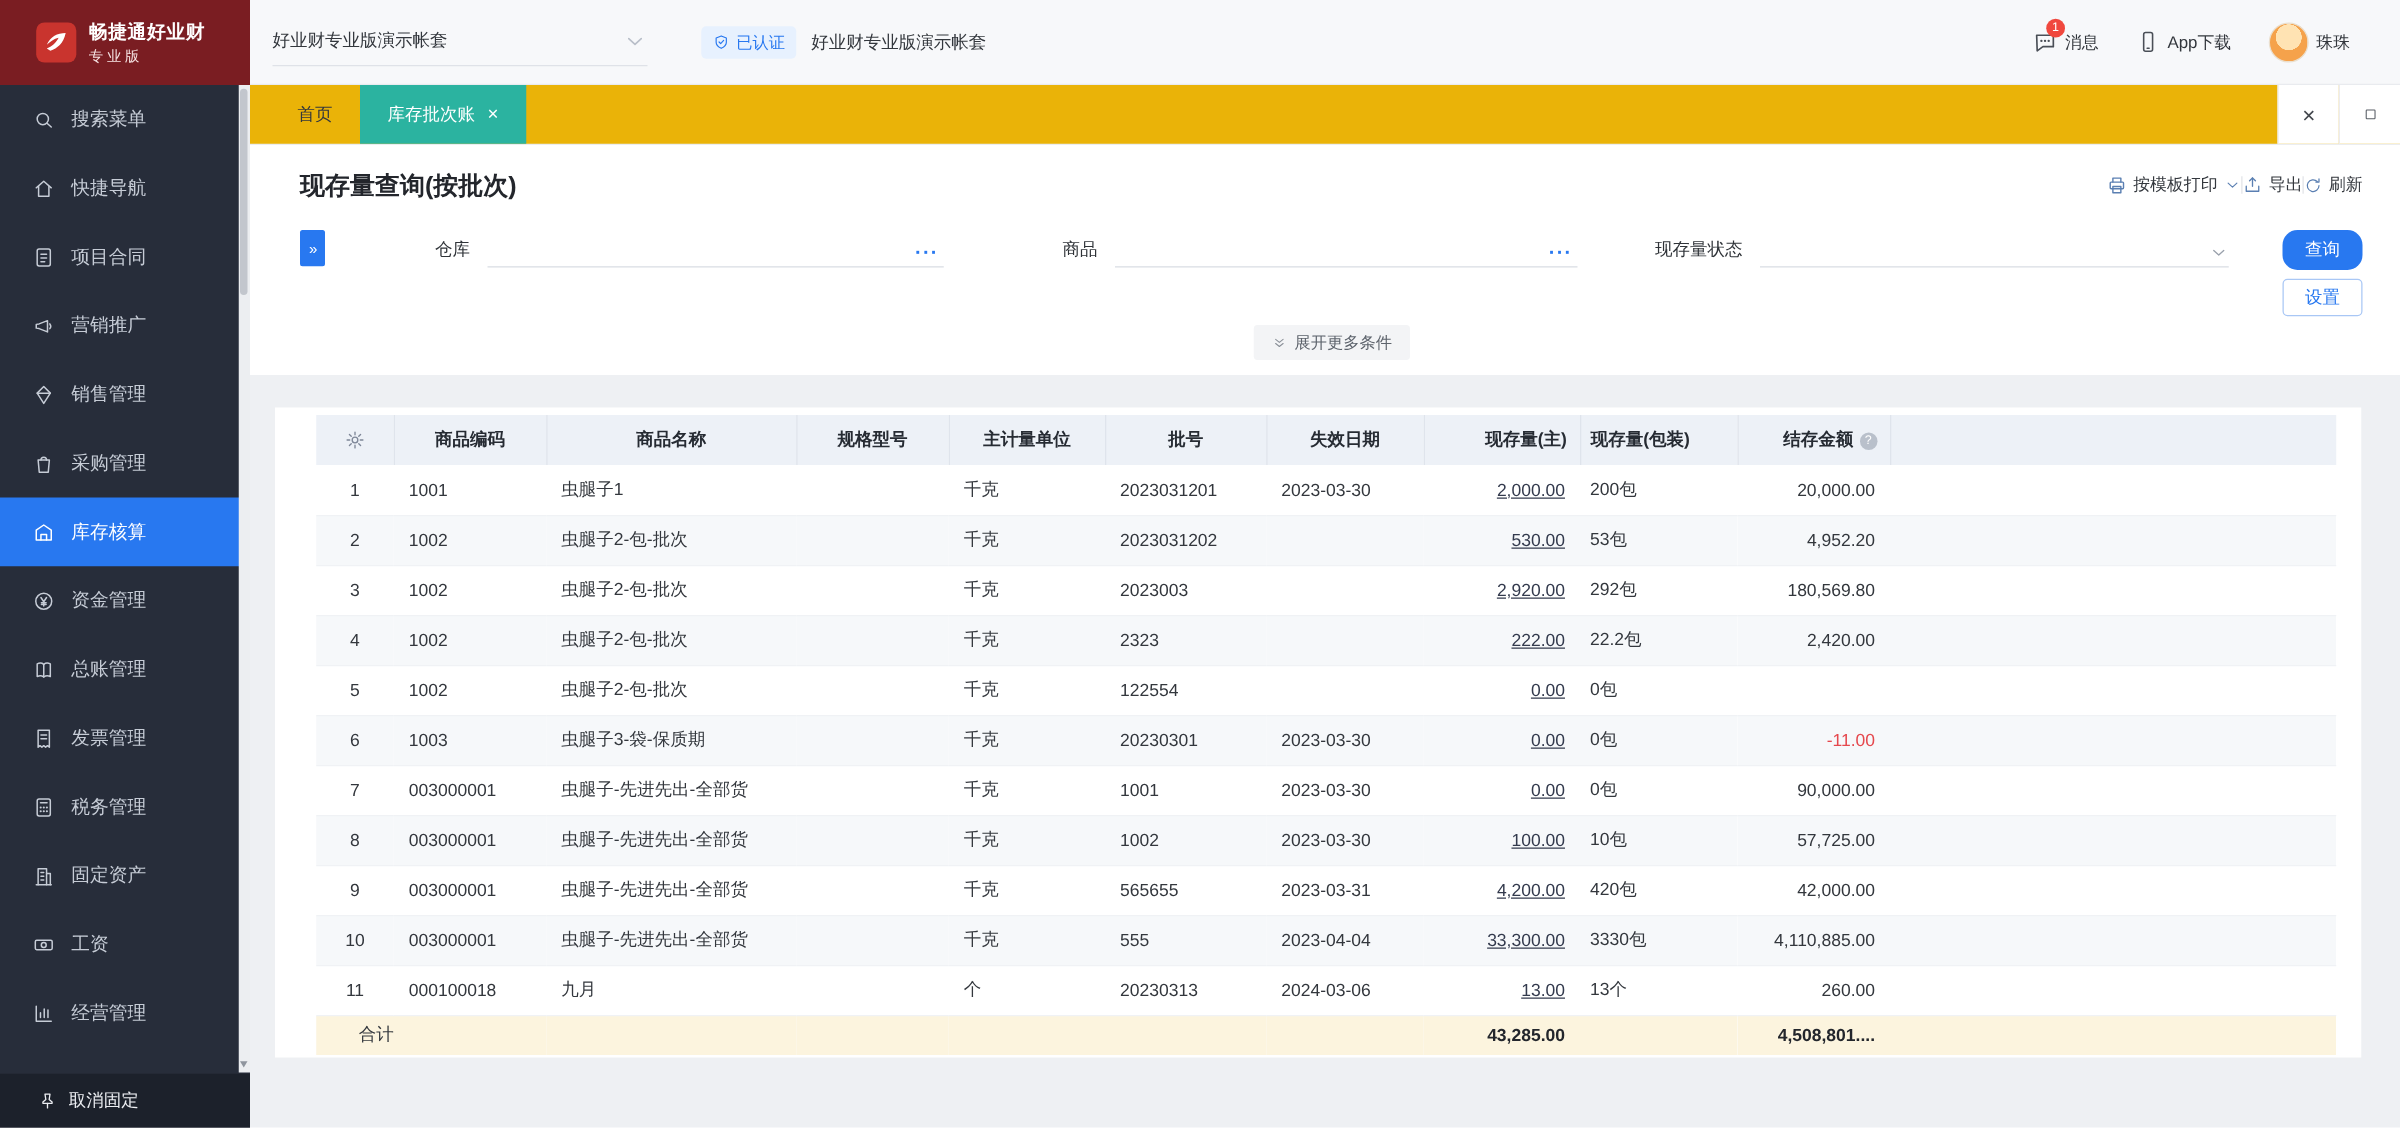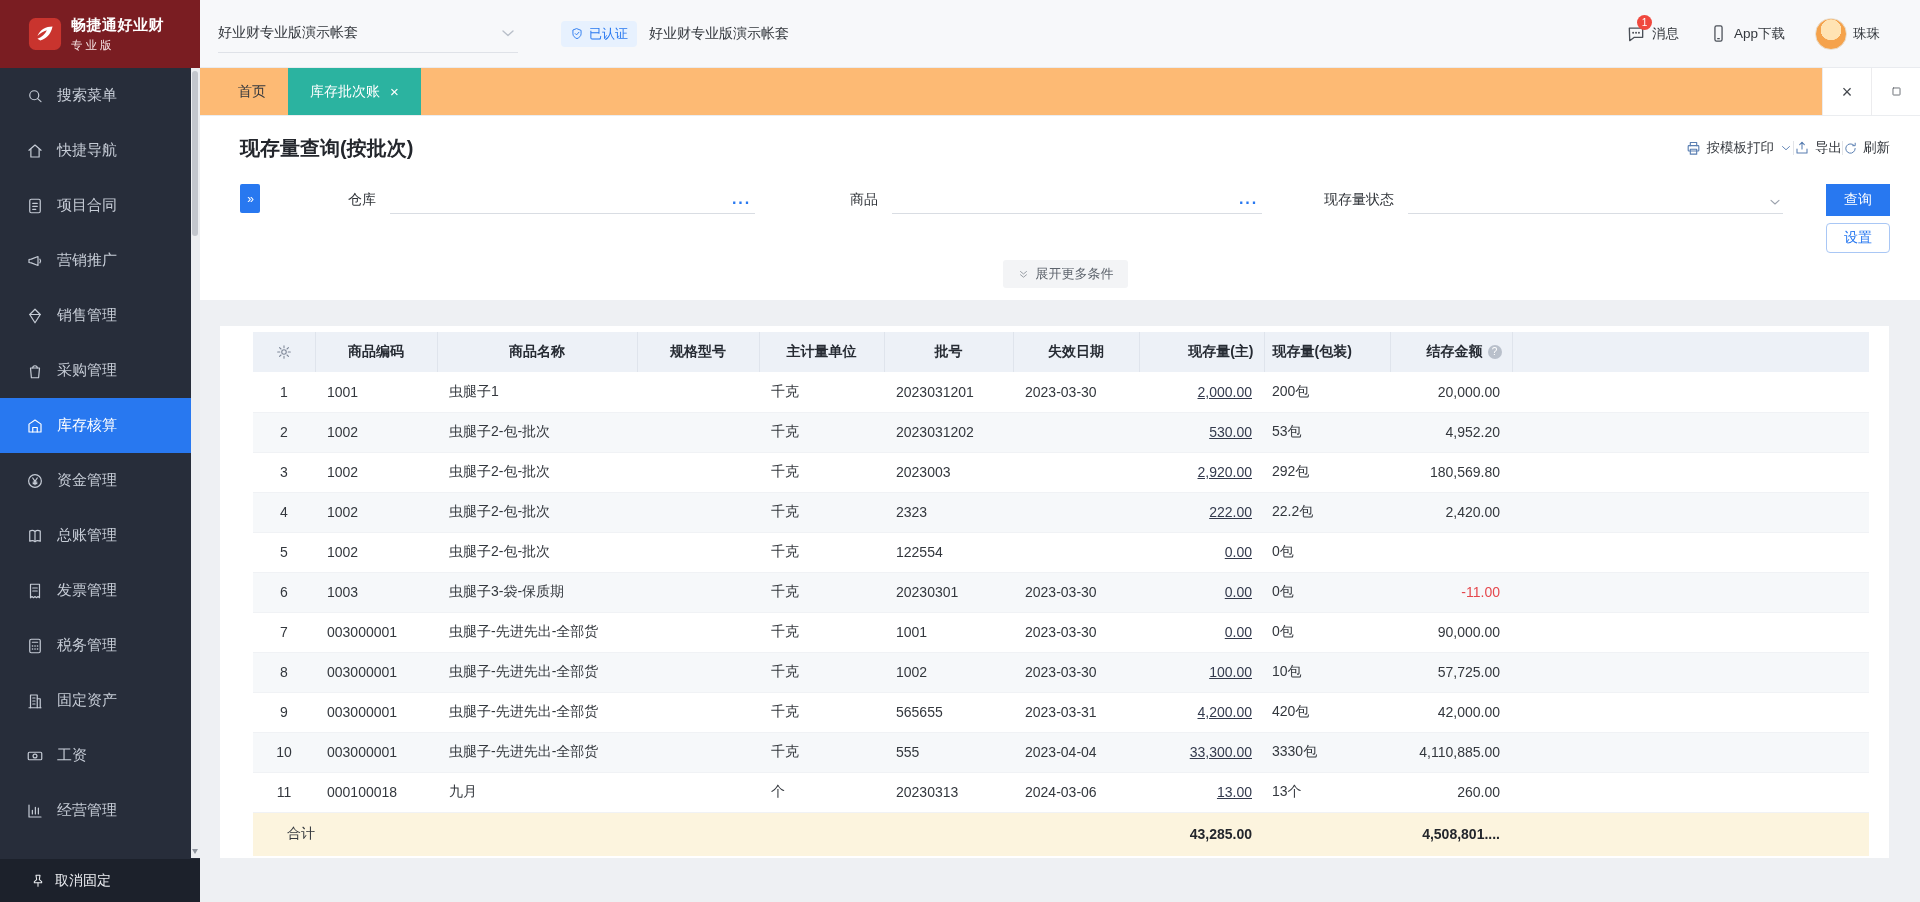--- a/index.html
+++ b/index.html
@@ -31,21 +31,21 @@
   .side-item{height:55px;display:flex;align-items:center;gap:13px;padding-left:26px;color:#c6ccd6;font-size:15px;cursor:pointer}
   .side-item .icon{display:flex}
   .side-item.active{background:var(--accent_blue,#2878f0);color:#ffffff}
   .side-scroll{position:absolute;top:0;right:0;bottom:44px;width:9px;background:#eceef1}
   .side-thumb{position:absolute;top:3px;left:1px;width:6px;height:165px;border-radius:3px;background:#c2c6cd}
   .side-arrow{position:absolute;bottom:4px;left:1px;width:0;height:0;border-left:3.5px solid transparent;border-right:3.5px solid transparent;border-top:5px solid #8f959e}
   .unpin{position:absolute;left:0;right:0;bottom:0;height:43px;background:#1c212b;display:flex;align-items:center;gap:9px;padding-left:30px;color:#eceef2;font-size:14px;cursor:pointer}
 
   
   .main{position:absolute;left:200px;top:68px;right:0;bottom:0;display:flex;flex-direction:column}
-  .tabbar{height:48px;min-height:48px;background:#fdba74;display:flex;position:relative;border-bottom:1px solid #ebedf0;z-index:2}
+  .tabbar{height:48px;min-height:48px;background:#eab308;display:flex;position:relative;border-bottom:1px solid #ebedf0;z-index:2}
   .tabs{display:flex;padding-left:16px}
   .tab{display:flex;align-items:center;padding:0 22px;font-size:14px;color:#33373d;cursor:pointer}
   .tab.active{background:var(--tab_teal,#2bb3a0);color:#fff}
   .tab-close{margin-left:10px;font-size:15px;line-height:1}
   .tab-actions{position:absolute;right:0;top:0;bottom:0;display:flex}
   .tab-action{width:49px;display:flex;align-items:center;justify-content:center;border-left:1px solid #ececee;color:#555;cursor:pointer;background:#fff}
   .tab-action svg{stroke:#5a5f66}
   .x-glyph{font-size:18px;color:#44484e;line-height:1}
 
   .content{flex:1;overflow:hidden}
@@ -64,39 +64,39 @@
   .field-product{margin-left:95px}
   .field-stock-status{margin-left:62px}
   .f-label{font-size:14px;color:#2f3338;margin-right:14px;white-space:nowrap}
   .f-line{height:28px;border-bottom:1px solid #d9dde3;position:relative;cursor:text}
   .field-warehouse .f-line{width:365px}
   .field-product .f-line{width:370px}
   .field-stock-status .f-line{width:375px}
   .dots{position:absolute;right:4px;bottom:1px;color:var(--accent_blue,#2878f0);font-size:16px;font-weight:700;letter-spacing:1px;cursor:pointer;line-height:18px}
   .f-chev{position:absolute;right:0;bottom:3px;color:#9aa1ac;display:flex;cursor:pointer}
   .filter-buttons{margin-left:auto;display:flex;flex-direction:column;gap:7px;align-items:flex-end}
-  .btn-primary{width:64px;height:32px;background:var(--accent_blue,#2878f0);color:#fff;border:none;border-radius:0;font-size:14px;cursor:pointer;font-family:inherit}
+  .btn-primary{width:64px;height:32px;background:var(--accent_blue,#2878f0);color:#fff;border:none;border-radius:12px;font-size:14px;cursor:pointer;font-family:inherit}
   .btn-outline{width:64px;height:30px;background:#fff;color:var(--accent_blue,#2878f0);border:1px solid #a9c7f5;border-radius:4px;font-size:14px;cursor:pointer;font-family:inherit}
   .expand-more-wrap{display:flex;justify-content:center;margin-top:6px}
   .expand-more{display:flex;align-items:center;gap:6px;background:#f3f4f6;border-radius:3px;padding:5px 14px;font-size:13px;color:#5d636c;cursor:pointer}
   .expand-more svg{stroke:#8b9199}
 
   
   .table-panel{margin:26px 31px 0 20px;background:#fff;padding:6px 20px 2px 33px}
   table.grid{width:100%;border-collapse:collapse;table-layout:fixed;font-size:14px;color:#33373d}
   .grid th{background:var(--header_row_bg,#edf1f7);height:40px;font-weight:700;color:#262b33;border-right:1px solid #dfe4ec;padding:0 10px;white-space:nowrap}
   .grid th:last-child{border-right:none}
   .grid td{height:40px;border-bottom:1px solid #f0f2f5;padding:0 12px;white-space:nowrap;overflow:hidden;text-overflow:ellipsis}
   .c{text-align:center}.l{text-align:left}.r{text-align:right}
   th.pkg-h{padding-left:8px}
   td.pkg{padding-left:8px}
   tr.even td{background:#f6f8fa}
   .qty-link{text-decoration:underline;cursor:pointer;color:var(--link_color,#333a4d)}
   td.neg{color:var(--negative_red,#e5484d)}
-  tr.total-row td{background:var(--total_row_bg,#fcf4de);height:44px;border-bottom:none}
+  tr.total-row td{background:var(--total_row_bg,#fcf4de);height:32px;border-bottom:none}
   td.total-label{padding-left:34px;color:#33373d}
   td.total-val{font-weight:700;color:#23262c}
   .col-gear svg{stroke:#7e8798;margin:0 auto}
   .help{display:inline-flex;width:14px;height:14px;border-radius:50%;background:#b9c0cb;color:#fff;font-size:10px;align-items:center;justify-content:center;margin-left:5px;vertical-align:1px;font-weight:400}
 </style>
 </head>
 <body>
 
 <div class="topbar">
   <div class="logo">

